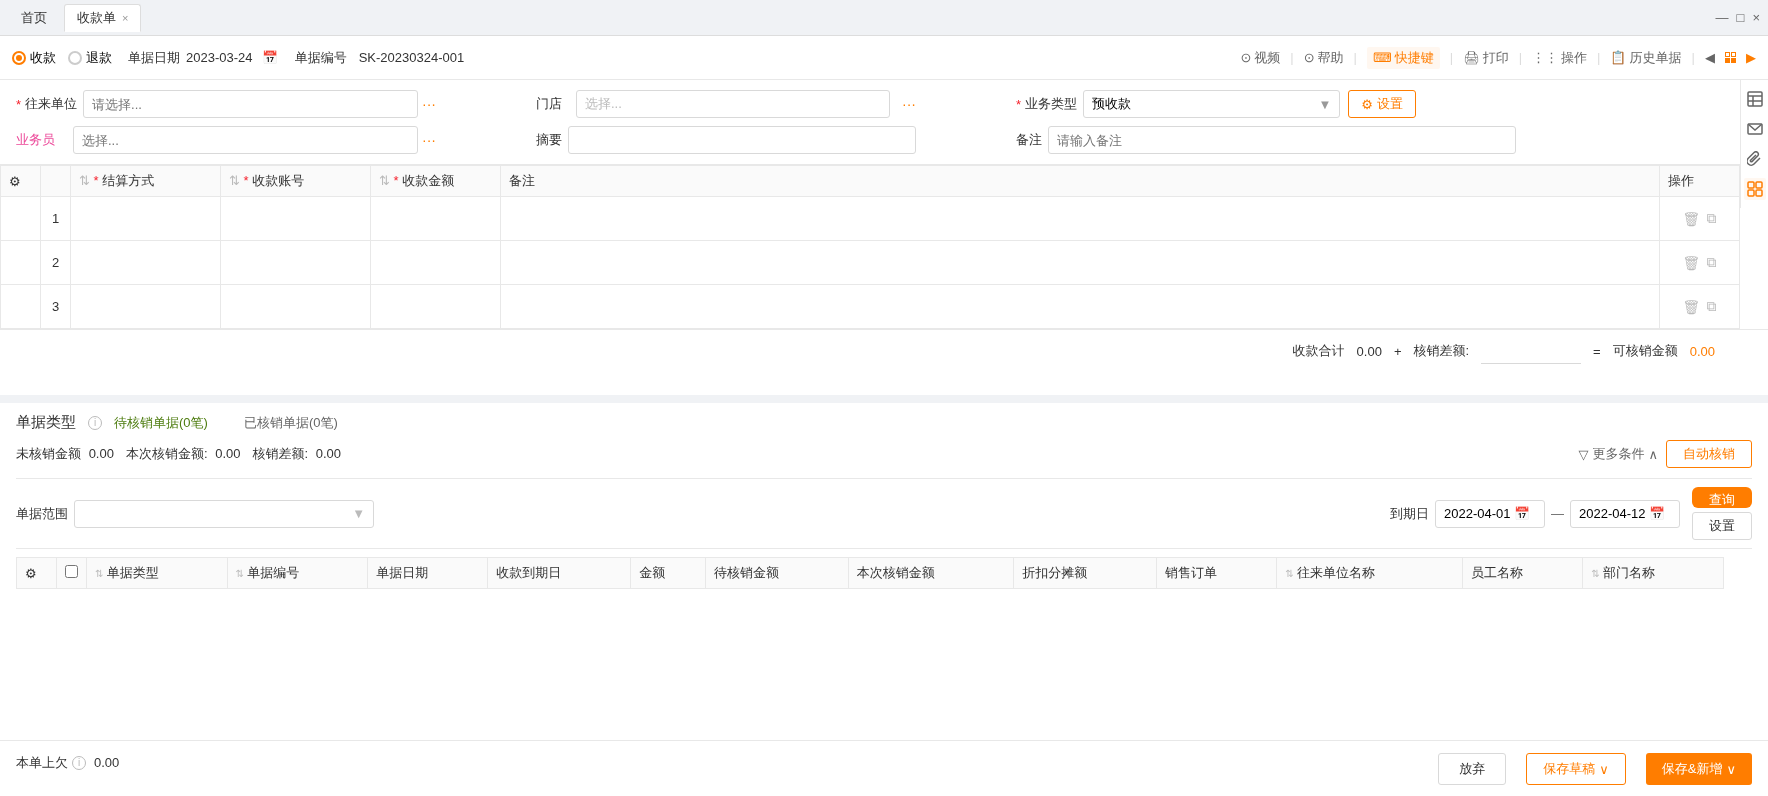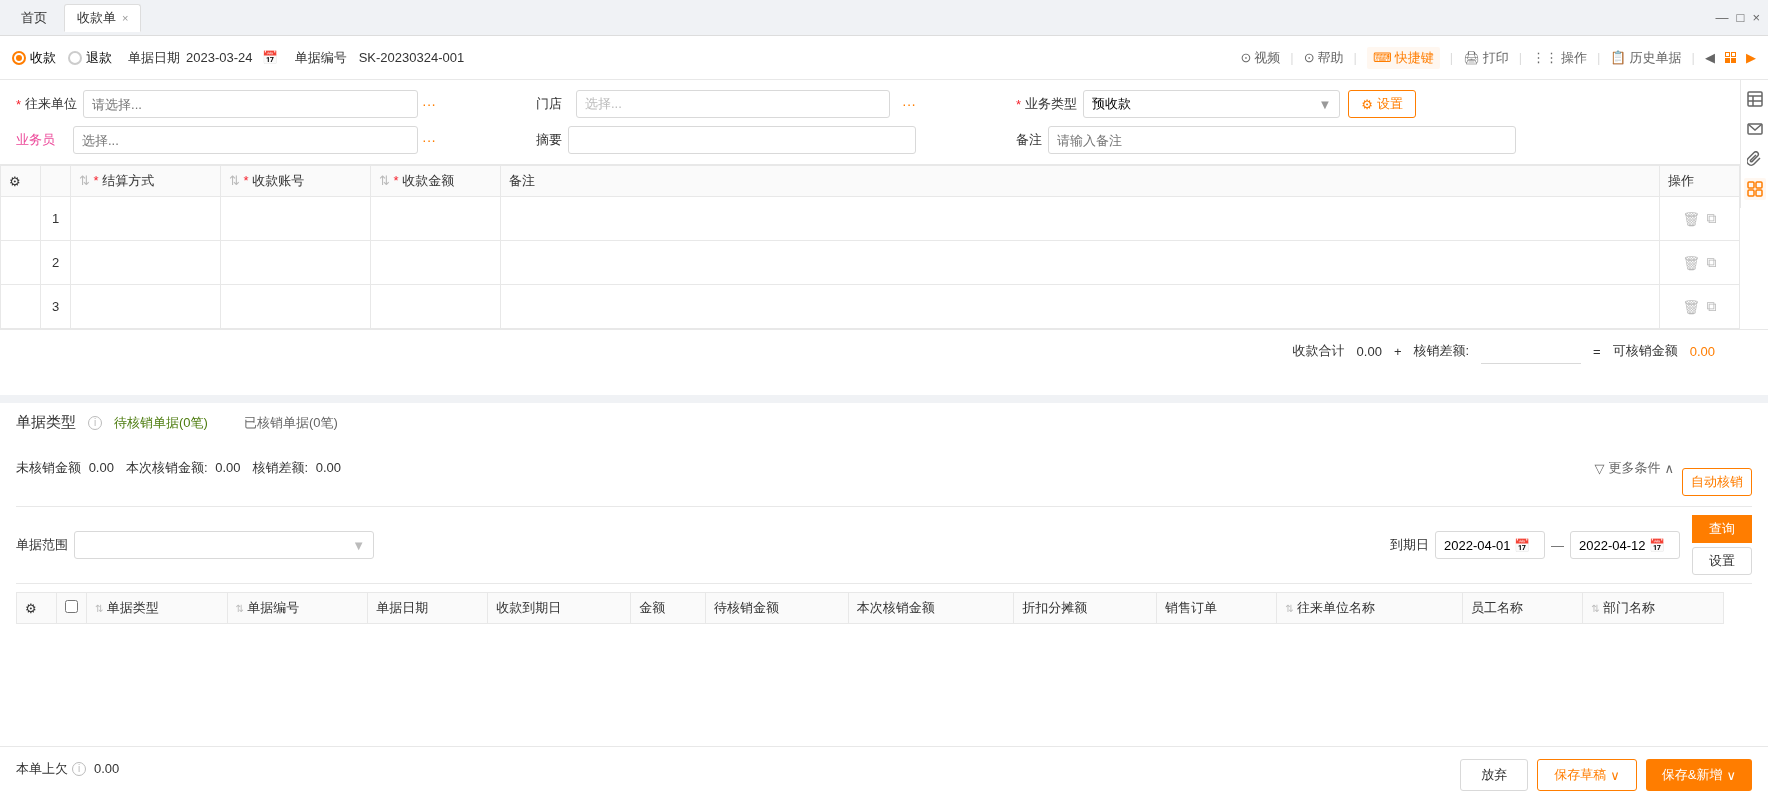--- a/index.html
+++ b/index.html
@@ -105,22 +105,22 @@
     .verify-section { background: #fff; padding: 10px 16px; }
     .verify-header { display: flex; align-items: center; gap: 12px; margin-bottom: 8px; }
     .verify-title { font-size: 15px; font-weight: 500; color: #333; }
     .verify-info { width: 14px; height: 14px; border-radius: 50%; border: 1px solid #bbb; display: inline-flex; align-items: center; justify-content: center; font-size: 10px; color: #bbb; cursor: pointer; }
     .verify-tab { color: #4d7c0f; cursor: pointer; font-size: 13px; }
     .verify-stats { display: flex; gap: 12px; align-items: center; margin-bottom: 10px; color: #333; }
     .verify-stats span { font-size: 13px; }
     .verify-filter { margin-left: auto; display: flex; align-items: center; gap: 8px; }
     .filter-btn { display: flex; align-items: center; gap: 4px; color: #666; cursor: pointer; font-size: 12px; }
     .auto-verify-btn {
-      padding: 4px 8px; background: #fff; border: 1px solid #ff7d00; color: #ff7d00;
-      border-radius: 3px; cursor: pointer; margin-top: 28px;
+      padding: 4px 16px; background: #fff; border: 1px solid #ff7d00; color: #ff7d00;
+      border-radius: 3px; cursor: pointer;
     }
 
     
     .query-form {
       display: flex; align-items: center; gap: 12px; padding: 8px 0; border-top: 1px solid #e8e8e8;
       border-bottom: 1px solid #e8e8e8; margin-bottom: 8px;
     }
     .query-field { display: flex; align-items: center; gap: 6px; flex: 1; }
     .query-label { color: #333; white-space: nowrap; }
     .query-select-wrap { 
@@ -129,45 +129,45 @@
     }
     .query-select-text { flex: 1; color: #bbb; }
     .date-field { display: flex; align-items: center; gap: 6px; }
     .date-input {
       height: 28px; border: 1px solid #d9d9d9; border-radius: 3px;
       padding: 0 8px; width: 110px; display: flex; align-items: center; gap: 4px; cursor: pointer;
     }
     .date-dash { color: #666; }
     .query-btn {
       padding: 4px 16px; background: #ff7d00; color: #fff;
-      border: none; border-radius: 0; cursor: pointer; height: 28px;
+      border: none; border-radius: 6px; cursor: pointer; height: 21px;
     }
     .query-settings-btn {
       padding: 4px 16px; background: #fff; border: 1px solid #d9d9d9; color: #333;
       border-radius: 3px; cursor: pointer; height: 28px;
     }
     .query-btns { display: flex; flex-direction: column; gap: 4px; }
 
     
     .bottom-table-area { overflow: auto; flex: 1; }
     .bottom-table { width: 100%; border-collapse: collapse; }
     .bottom-table th {
       background: #fafafa; border: 1px solid #e8e8e8; padding: 6px 8px;
       text-align: left; font-weight: normal; color: #333; white-space: nowrap; font-size: 12px;
     }
 
     
     .footer {
       display: flex; align-items: center; justify-content: space-between;
       padding: 8px 16px; border-top: 1px solid #e8e8e8; background: #fff;
-      position: absolute; bottom: 6px; left: 0; right: 0; height: 44px;
+      position: absolute; bottom: 12px; left: 0; right: 0; height: 44px;
     }
     .footer-left { display: flex; align-items: center; gap: 4px; color: #333; }
     .footer-info { width: 14px; height: 14px; border-radius: 50%; border: 1px solid #bbb; display: inline-flex; align-items: center; justify-content: center; font-size: 10px; color: #bbb; cursor: pointer; }
-    .footer-btns { display: flex; gap: 9px; margin-top: 13px; }
+    .footer-btns { display: flex; gap: 20px; margin-top: 13px; }
     .btn-abandon { padding: 6px 20px; background: #fff; border: 1px solid #d9d9d9; color: #333; border-radius: 3px; cursor: pointer; }
     .btn-save-draft { 
       padding: 6px 16px; background: #fff; border: 1px solid #ff7d00; color: #ff7d00;
       border-radius: 3px; cursor: pointer; display: flex; align-items: center; gap: 4px;
     }
     .btn-save-new { 
       padding: 6px 16px; background: #ff7d00; color: #fff;
       border: none; border-radius: 3px; cursor: pointer; display: flex; align-items: center; gap: 4px;
     }
 

